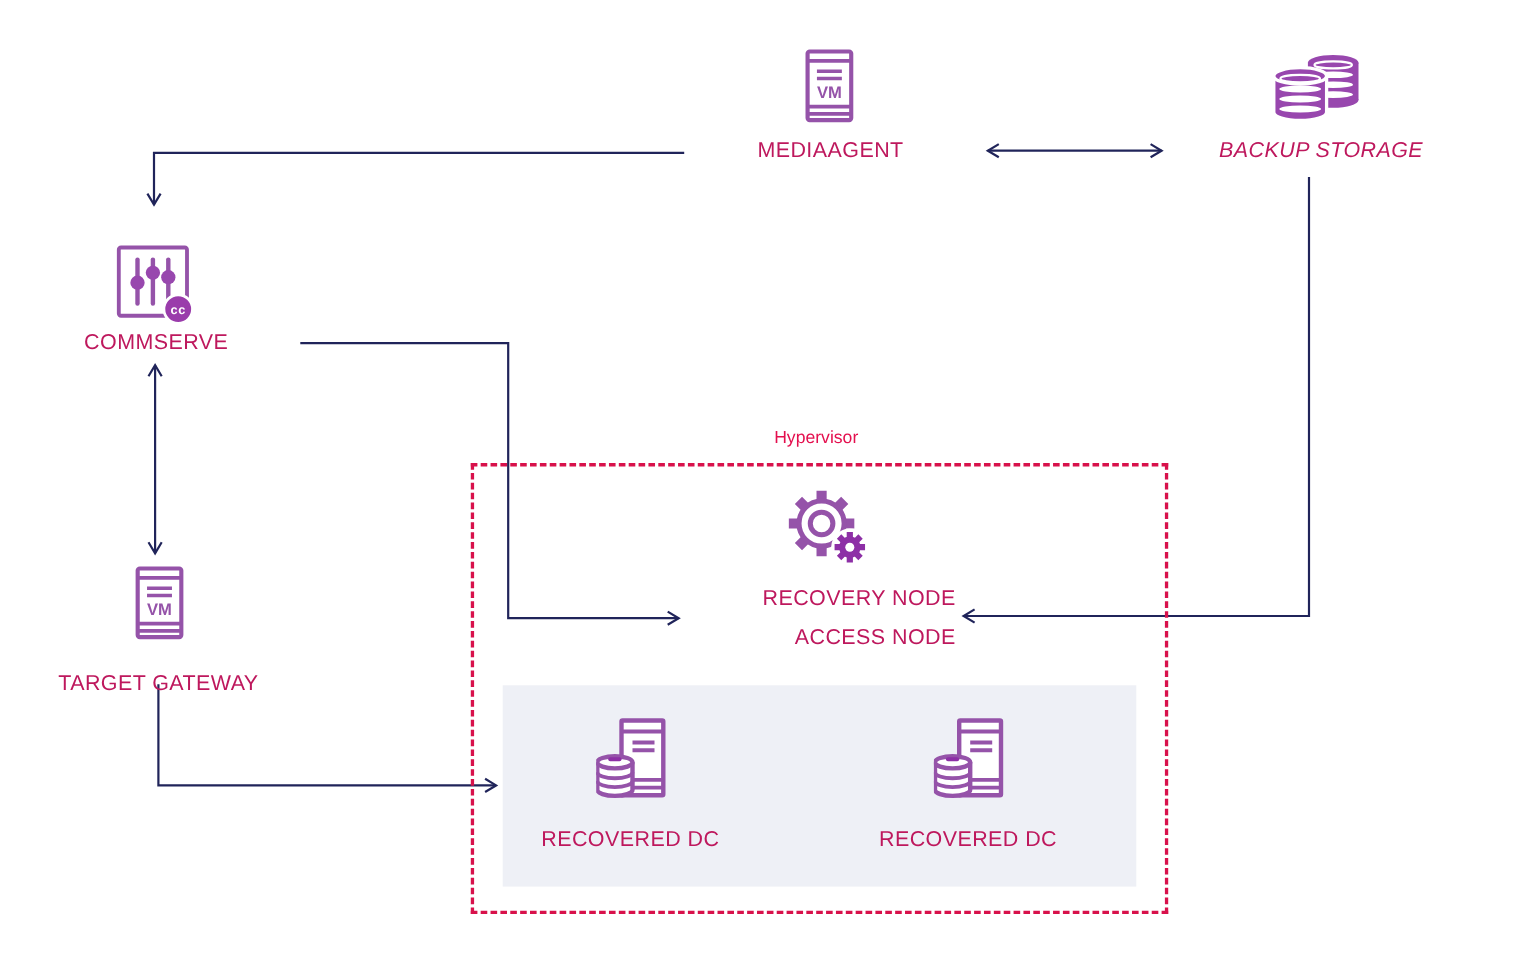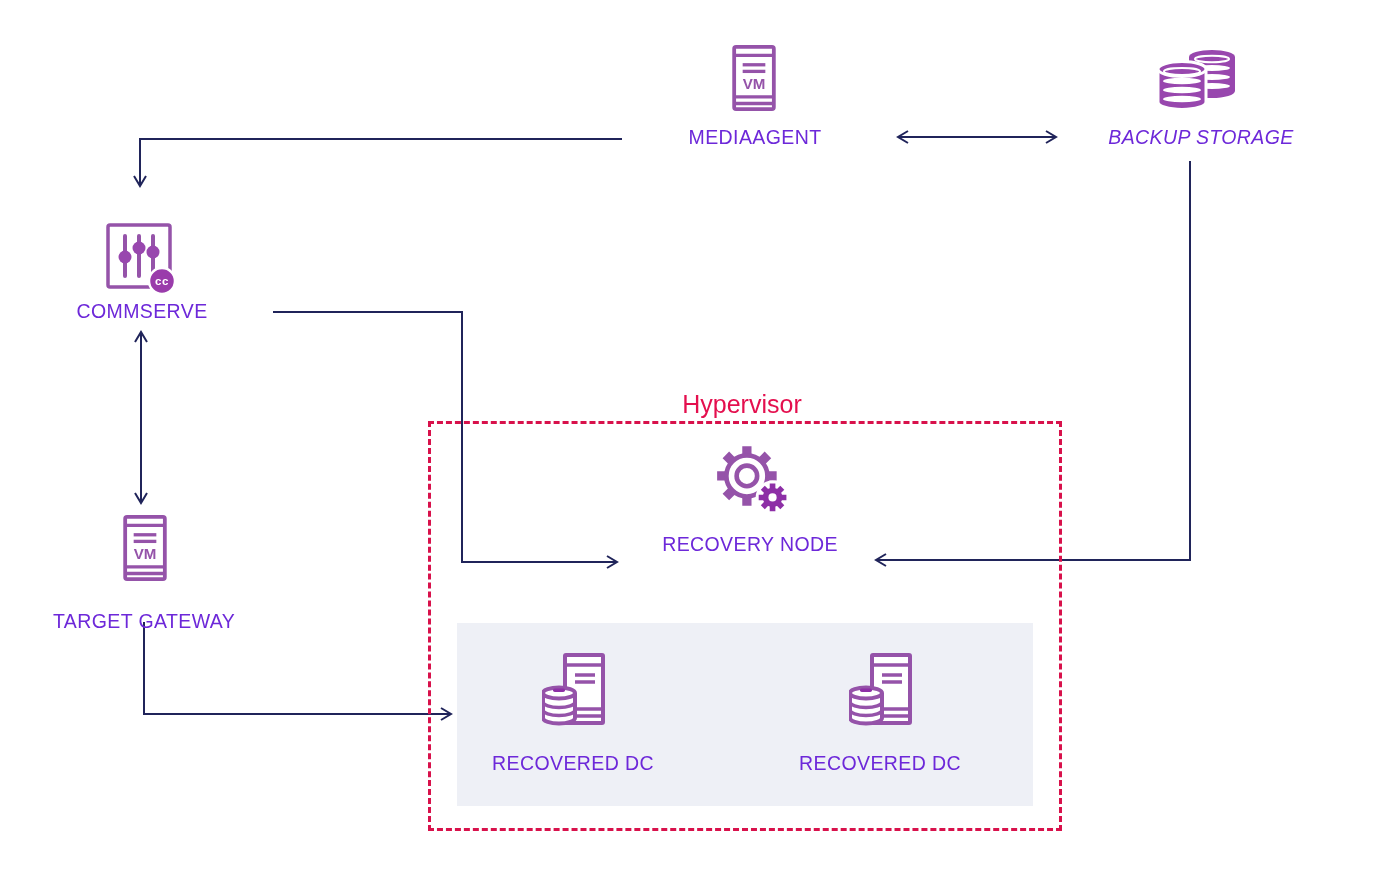--- a/index.html
+++ b/index.html
@@ -5,37 +5,37 @@
   html, body { margin: 0; padding: 0; background: #ffffff; }
   body {
     width: 1383px; height: 890px; position: relative; overflow: hidden;
     font-family: "Liberation Sans", sans-serif;
   }
   .node-label {
     position: absolute;
     transform: translateX(-50%);
     font-size: 19.5px;
     letter-spacing: 0.4px;
-    color: #6d28d9;
+    color: #be185d;
     white-space: nowrap;
   }
-  .node-label.two-line { text-align: right; line-height: 35px; }
+  .node-label.two-line { text-align: right; line-height: 35px; margin-left: 31px; }
   #connector-layer { position: absolute; left: 0; top: 0; pointer-events: none; }
   .connector { stroke: #20245a; stroke-width: 2; fill: none; }
   .hypervisor-box {
     position: absolute;
     left: 428px; top: 421px; width: 634px; height: 410px;
     border: 3px dashed #d8114b;
     box-sizing: border-box;
   }
   .hypervisor-label {
     position: absolute;
     left: 742px; top: 390px;
     transform: translateX(-50%);
-    font-size: 25px;
+    font-size: 16px;
     color: #e40f4e;
     white-space: nowrap;
   }
   .dc-panel {
     position: absolute;
     left: 457px; top: 623px; width: 576px; height: 183px;
     background: #eef0f6;
   }
   .icon-box { position: absolute; text-align: right; }
   .vm-text {
@@ -143,20 +143,21 @@
     <circle cx="34" cy="32" r="10" fill="#ffffff" stroke="#9553a9" stroke-width="4.5"></circle>
 
     <circle cx="59" cy="53" r="16.5" fill="#ffffff"></circle>
     <path d="M66,53 L72.5,53 M64,58 L68.5,62.5 M59,60 L59,66.5 M54,58 L49.5,62.5 M52,53 L45.5,53 M54,48 L49.5,43.5 M59,46 L59,39.5 M64,48 L68.5,43.5" stroke="#8d2fa6" stroke-width="5.5" fill="none"></path>
     <circle cx="59" cy="53" r="9.5" fill="#8d2fa6"></circle>
     <circle cx="59" cy="53" r="4" fill="#ffffff"></circle>
   </svg>
 </div>
 <div class="node-label two-line" style="left:750px; top:527px;">
   <div>RECOVERY NODE</div>
+  <div>ACCESS NODE</div>
 </div>
 
 <div class="icon-box" style="left:542px; top:652px;">
   <svg width="64" height="78" viewBox="0 0 64 78">
     <rect x="23" y="3" width="38" height="68" rx="1" fill="#ffffff" stroke="#9553a9" stroke-width="4"></rect>
     <line x1="23" y1="13" x2="61" y2="13" stroke="#9553a9" stroke-width="3.5"></line>
     <line x1="33" y1="23" x2="53" y2="23" stroke="#9553a9" stroke-width="3.5"></line>
     <line x1="33" y1="30" x2="53" y2="30" stroke="#9553a9" stroke-width="3.5"></line>
     <line x1="23" y1="57" x2="61" y2="57" stroke="#9553a9" stroke-width="3.5"></line>
     <line x1="23" y1="64" x2="61" y2="64" stroke="#9553a9" stroke-width="3.5"></line>

